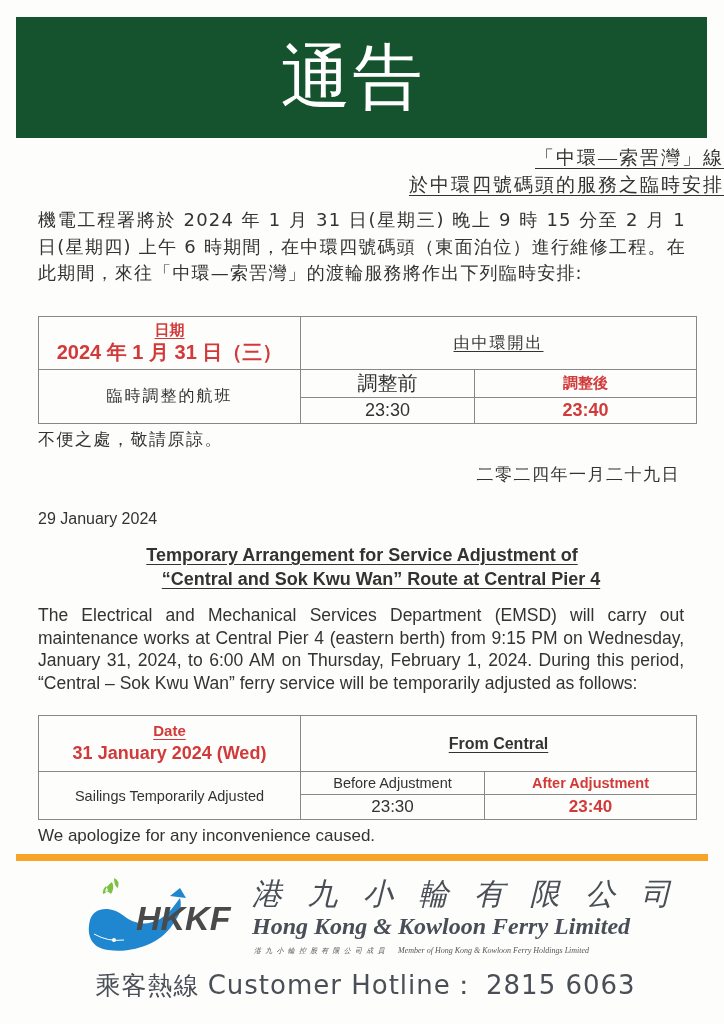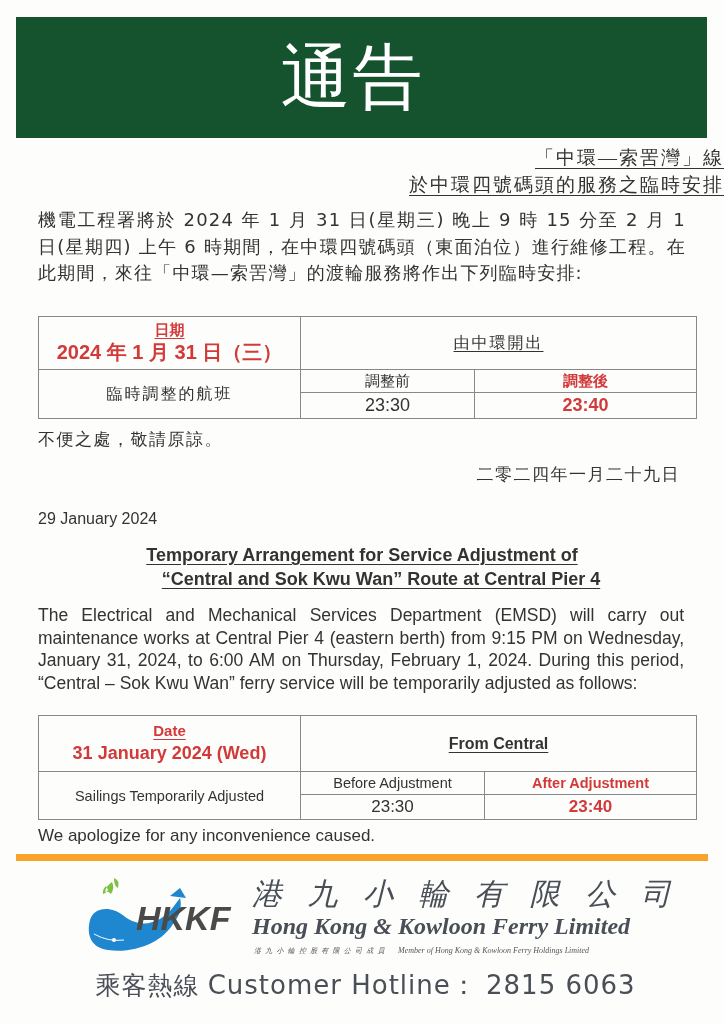--- a/index.html
+++ b/index.html
@@ -43,21 +43,21 @@
     <td style="width:261px;">
       <div class="red bold u zh-small" style="font-size:15px;line-height:18px;">日期</div>
       <div class="red bold" style="font-size:20px;line-height:26px;">2024 年 1 月 31 日（三）</div>
     </td>
     <td colspan="2">
       <span class="u zh-small" style="font-size:16px;letter-spacing:2px;">由中環開出</span>
     </td>
   </tr>
   <tr style="height:23px;">
     <td rowspan="2" class="zh-small" style="font-size:16px;letter-spacing:2px;">臨時調整的航班</td>
-    <td class="zh-small" style="width:173px;font-size:15px;margin-top:28px;">調整前</td>
+    <td class="zh-small" style="width:173px;font-size:20px;margin-top:28px;">調整前</td>
     <td class="zh-small red bold" style="font-size:15px;">調整後</td>
   </tr>
   <tr style="height:26px;">
     <td style="font-size:18px;">23:30</td>
     <td class="red bold" style="font-size:18px;">23:40</td>
   </tr>
 </tbody>
   </table>
 
 <div class="abs zh-small" style="left:38px;top:428px;font-size:17px;letter-spacing:1.5px;">不便之處，敬請原諒。</div>

